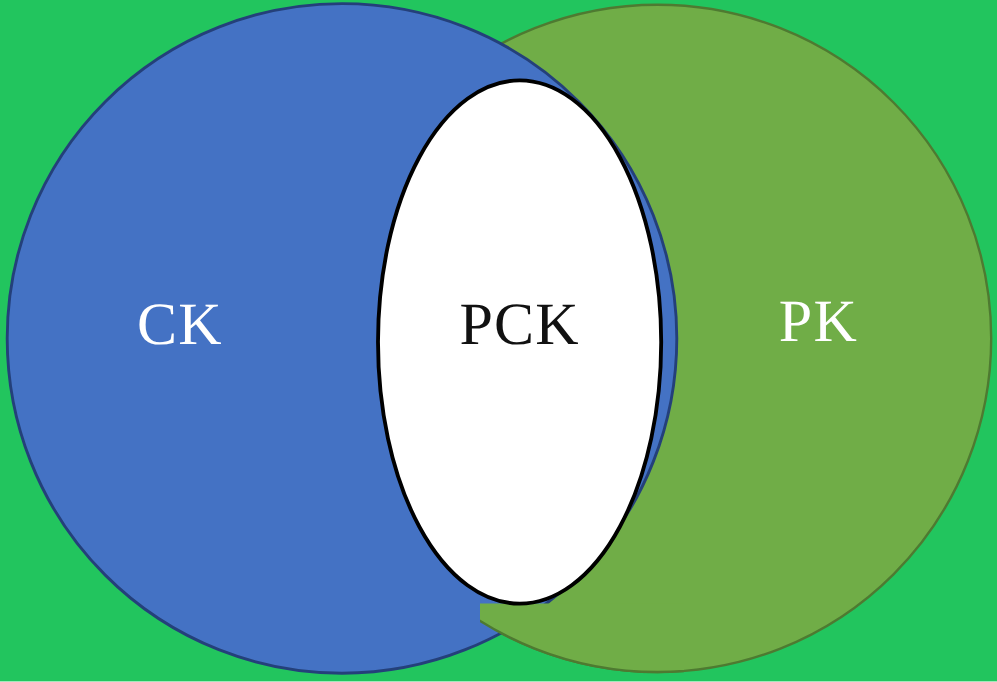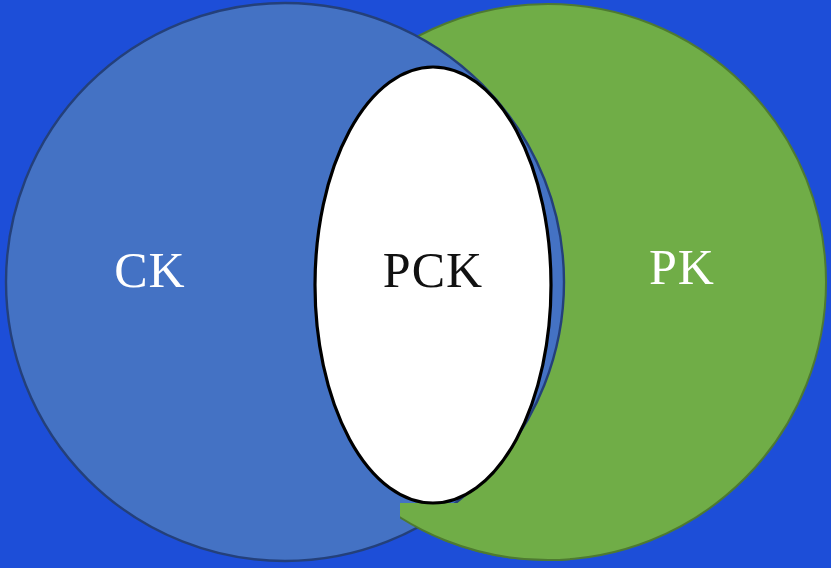--- a/index.html
+++ b/index.html
@@ -4,21 +4,21 @@
 <style>
   html, body {
     margin: 0;
     padding: 0;
     background: #ffffff;
   }
   .figure-wrap {
     position: relative;
     width: 831px;
     height: 568px;
-    background: #1d4ed8;
+    background: #22c55e;
     overflow: hidden;
     font-family: "Liberation Serif", "DejaVu Serif", serif;
   }
   svg { display: block; }
   .circle-left   { stroke: #24407A; stroke-width: 2.4; }
   .circle-right  { stroke: #4E7A31; stroke-width: 2; }
   .lens          { stroke: #000000; stroke-width: 3.2; }
   .venn-label {
     font-family: "Liberation Serif", "DejaVu Serif", serif;
     font-size: 50px;

